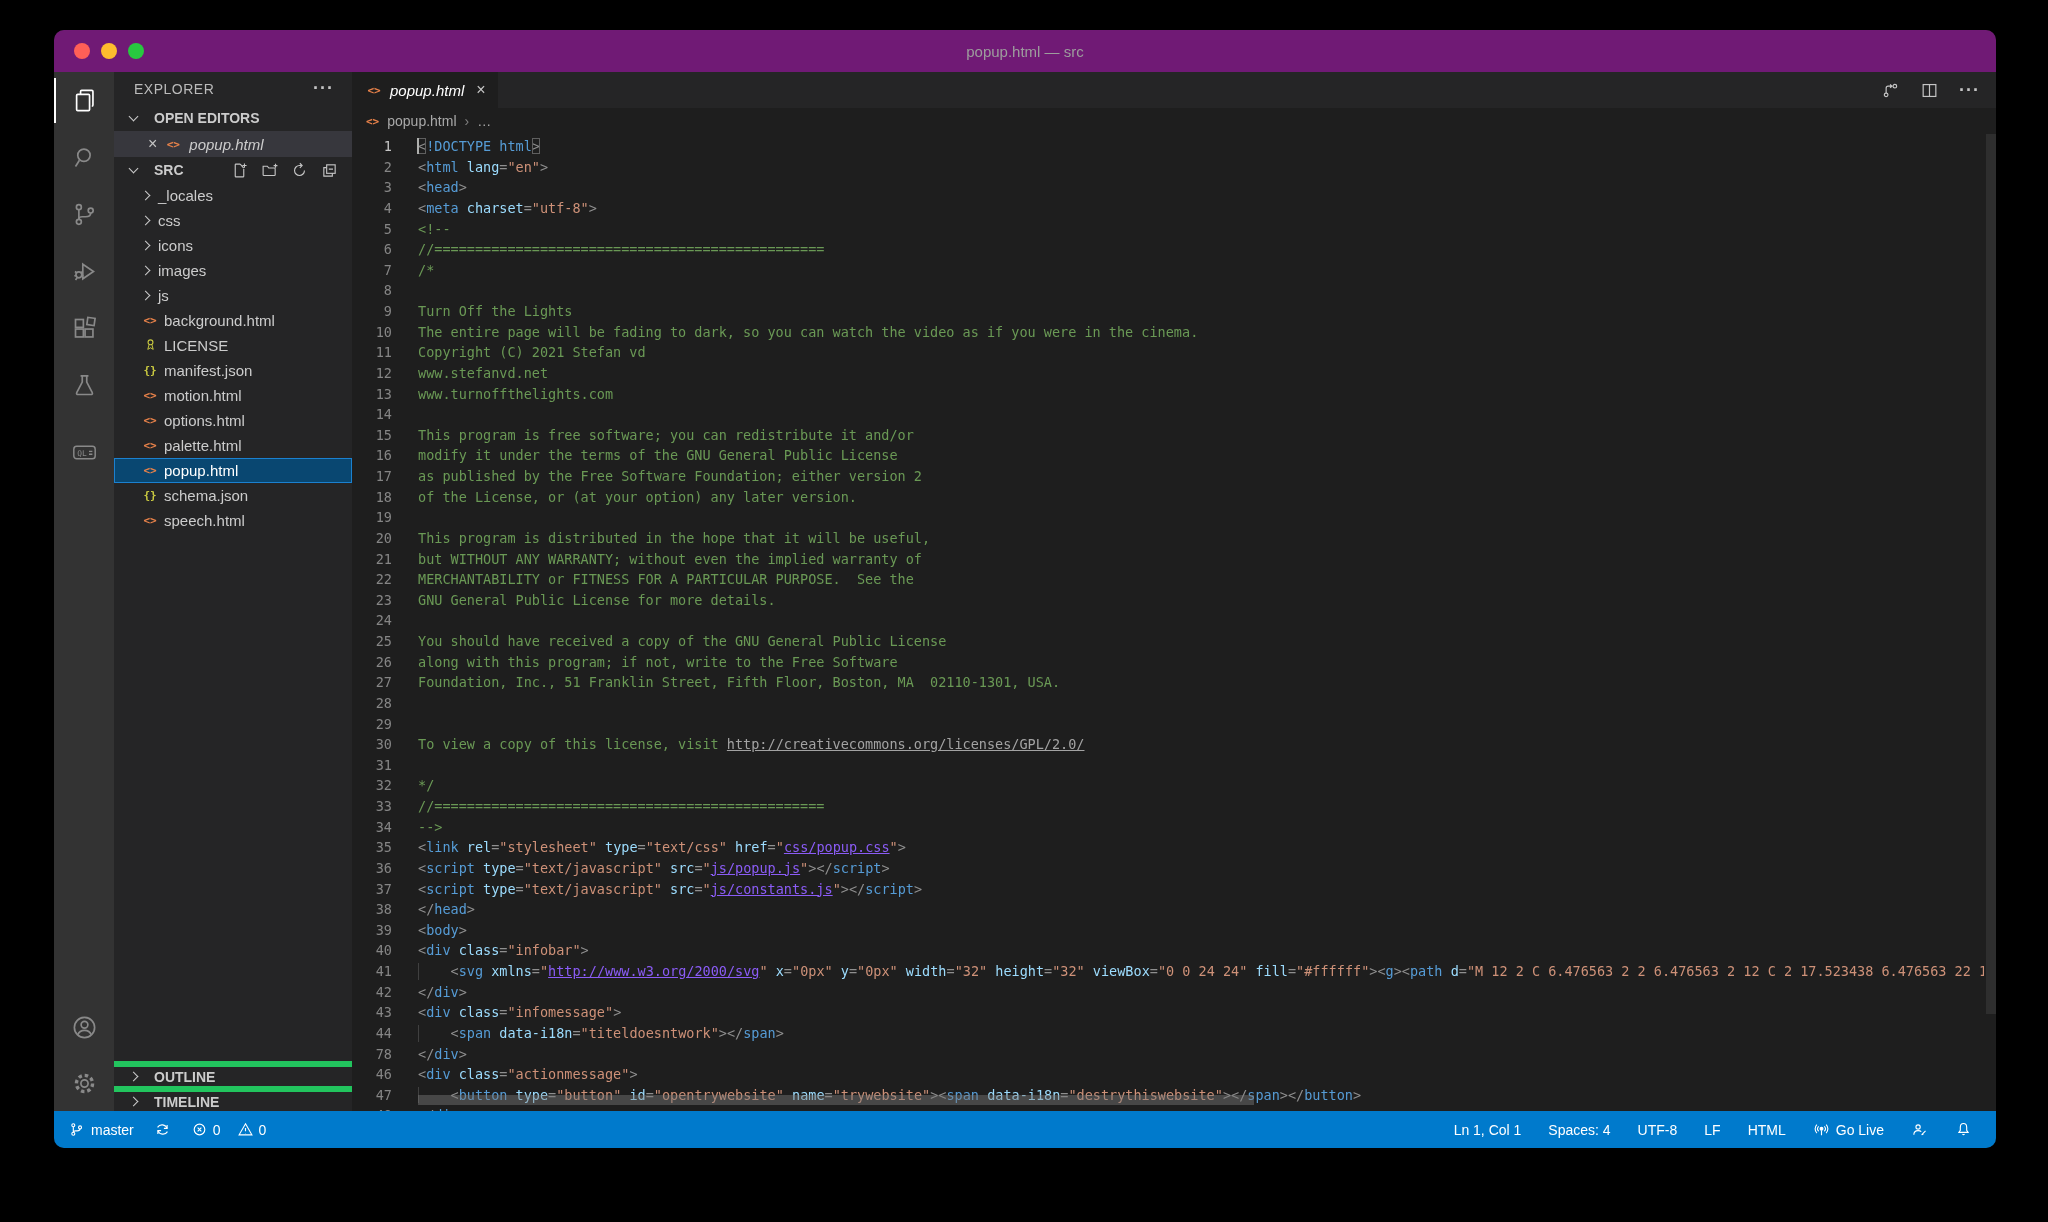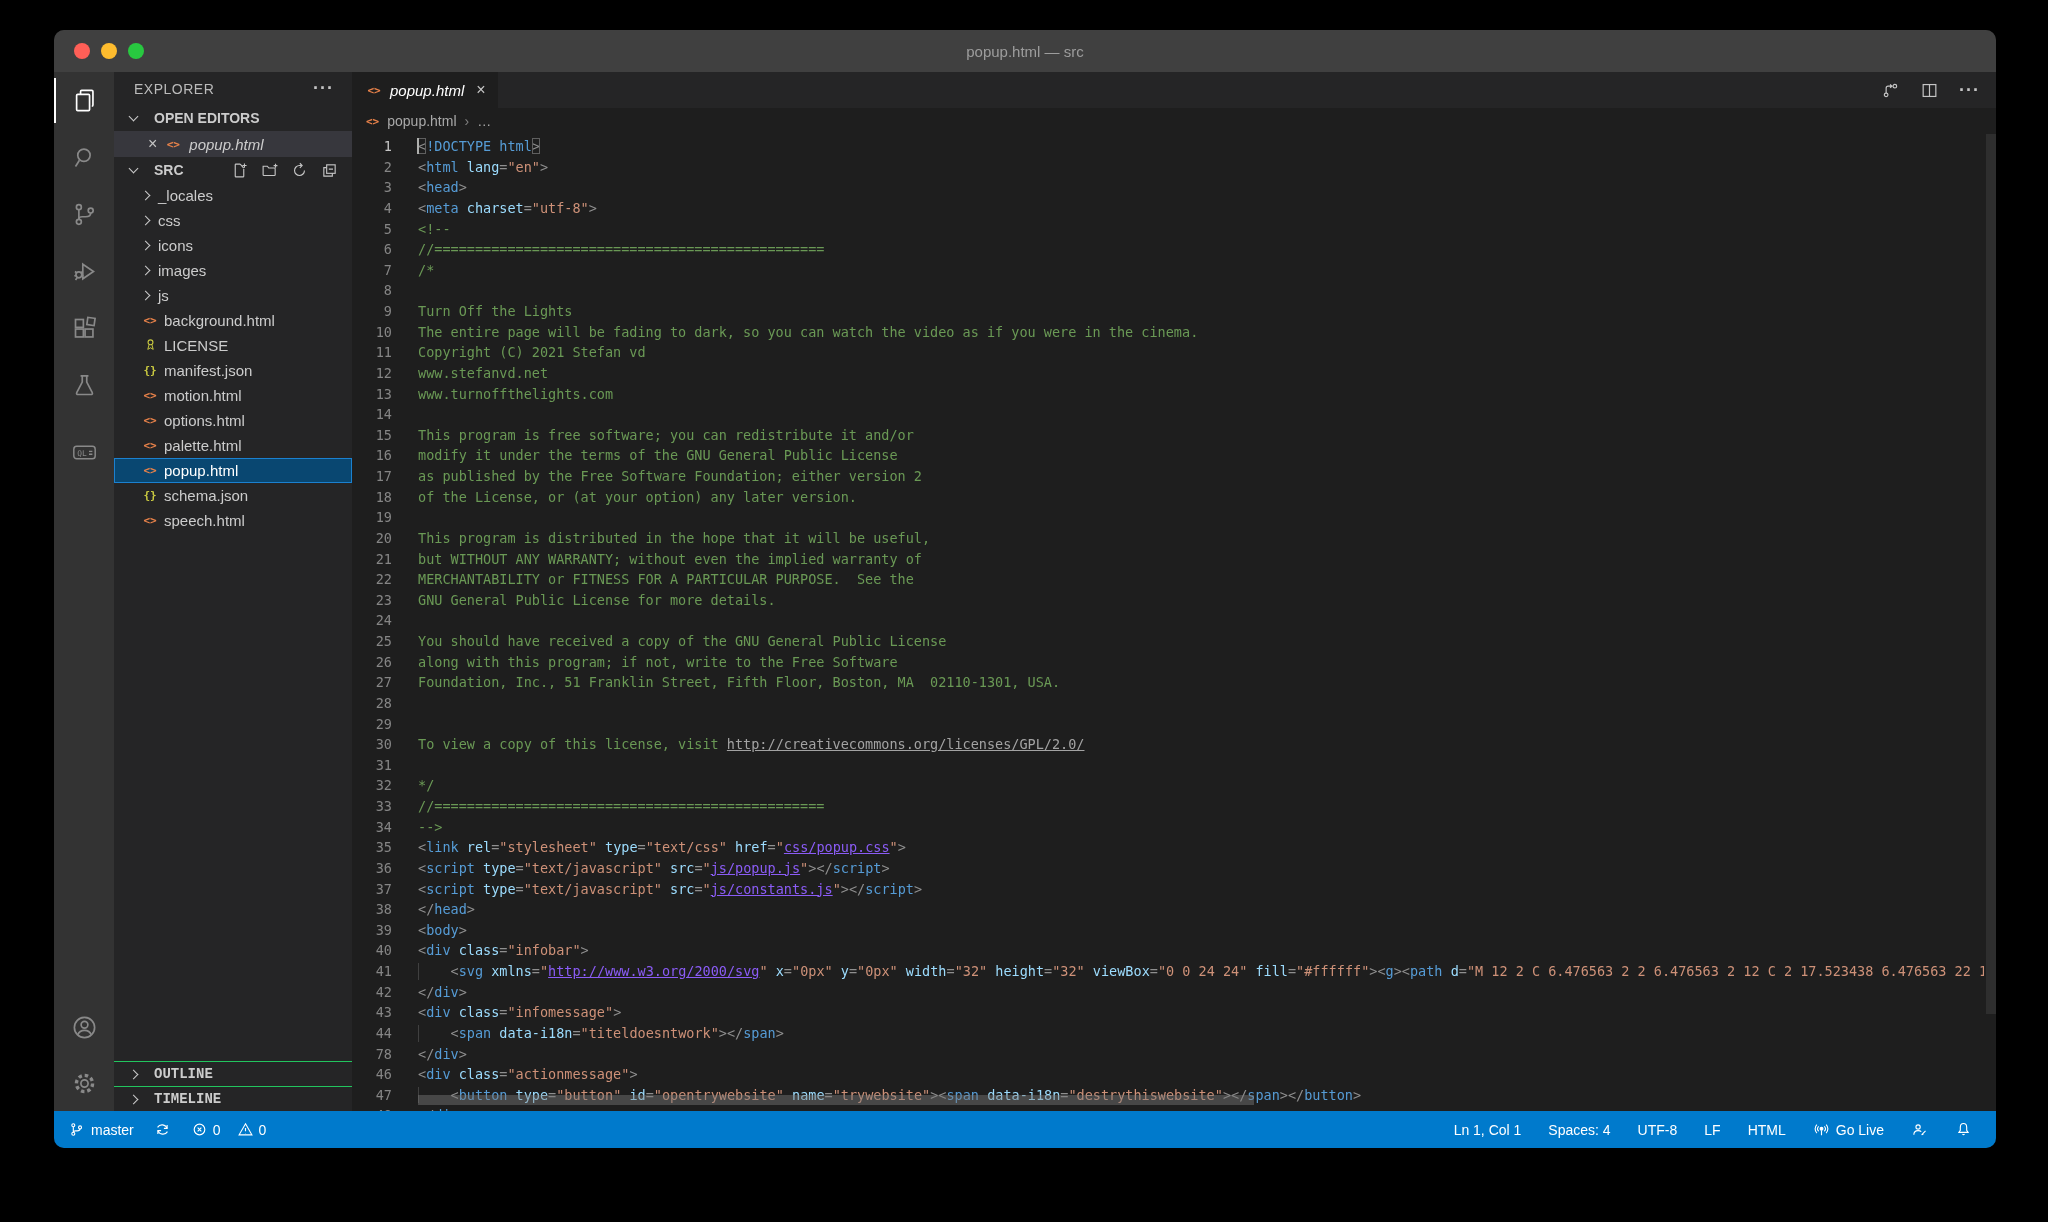--- a/index.html
+++ b/index.html
@@ -4,21 +4,21 @@
 <style>
   * { margin:0; padding:0; box-sizing:border-box; }
   html,body { background:#000; }
   .screen { position:relative; width:2048px; height:1222px; background:#000; overflow:hidden;
             font-family:"Liberation Sans", sans-serif; }
   .window { position:absolute; left:54px; top:30px; width:1942px; height:1118px;
             background:#1e1e1e; border-radius:10px; overflow:hidden;
             box-shadow:0 25px 70px rgba(0,0,0,.7); }
 
   
-  .titlebar { position:relative; height:42px; background:#404040; display:flex; align-items:center; }
+  .titlebar { position:relative; height:42px; background:#701a75; display:flex; align-items:center; }
   .traffic { position:absolute; left:20px; top:0; height:42px; display:flex; align-items:center; gap:11px; }
   .tl { width:16px; height:16px; border-radius:50%; display:inline-block; }
   .tl.red    { background:#ff5f57; }
   .tl.yellow { background:#febc2e; }
   .tl.green  { background:#28c840; }
   .wtitle { flex:1; text-align:center; color:#9d9d9d; font-size:15px; }
 
   
   .main { position:absolute; top:42px; left:0; right:0; bottom:37px; display:flex; }
 
@@ -52,21 +52,21 @@
   .fi.html { color:#e8824a; }
   .fi.json { color:#cbcb41; }
   .fi.license svg { width:13px; height:15px; }
   .fname, .tlabel { font-size:15px; color:#cccccc; white-space:nowrap; }
   .tree { flex:none; }
   .trow { height:25px; display:flex; align-items:center; gap:6px; padding-left:28px; cursor:pointer; }
   .trow .chev { margin-right:3px; }
   .trow.sel { background:#094771; box-shadow:inset 0 0 0 1px #1b81d0; }
   .trow.sel .tlabel { color:#ffffff; }
   .sb-bottom { margin-top:auto; flex:none; }
-  .sb-bottom .sect { border-top:1px solid #22c55e; height:25px;font-family:Liberation Mono, monospace; }
+  .sb-bottom .sect { border-top:6px solid #22c55e; height:25px; }
 
   
   .editor { flex:1; background:#1e1e1e; position:relative; overflow:hidden; }
   .tabbar { height:36px; background:#252526; display:flex; align-items:stretch; }
   .tab { display:flex; align-items:center; gap:8px; padding:0 12px 0 14px; background:#1e1e1e; min-width:138px; }
   .tab-label { color:#ffffff; font-size:15px; font-style:italic; }
   .tab-close { color:#c5c5c5; font-size:16px; margin-left:4px; cursor:pointer; }
   .tab-actions { margin-left:auto; display:flex; align-items:center; gap:20px; padding-right:16px; color:#c5c5c5; }
   .tab-actions svg { width:19px; height:19px; }
   .breadcrumb { height:26px; display:flex; align-items:center; gap:8px; padding-left:14px;

